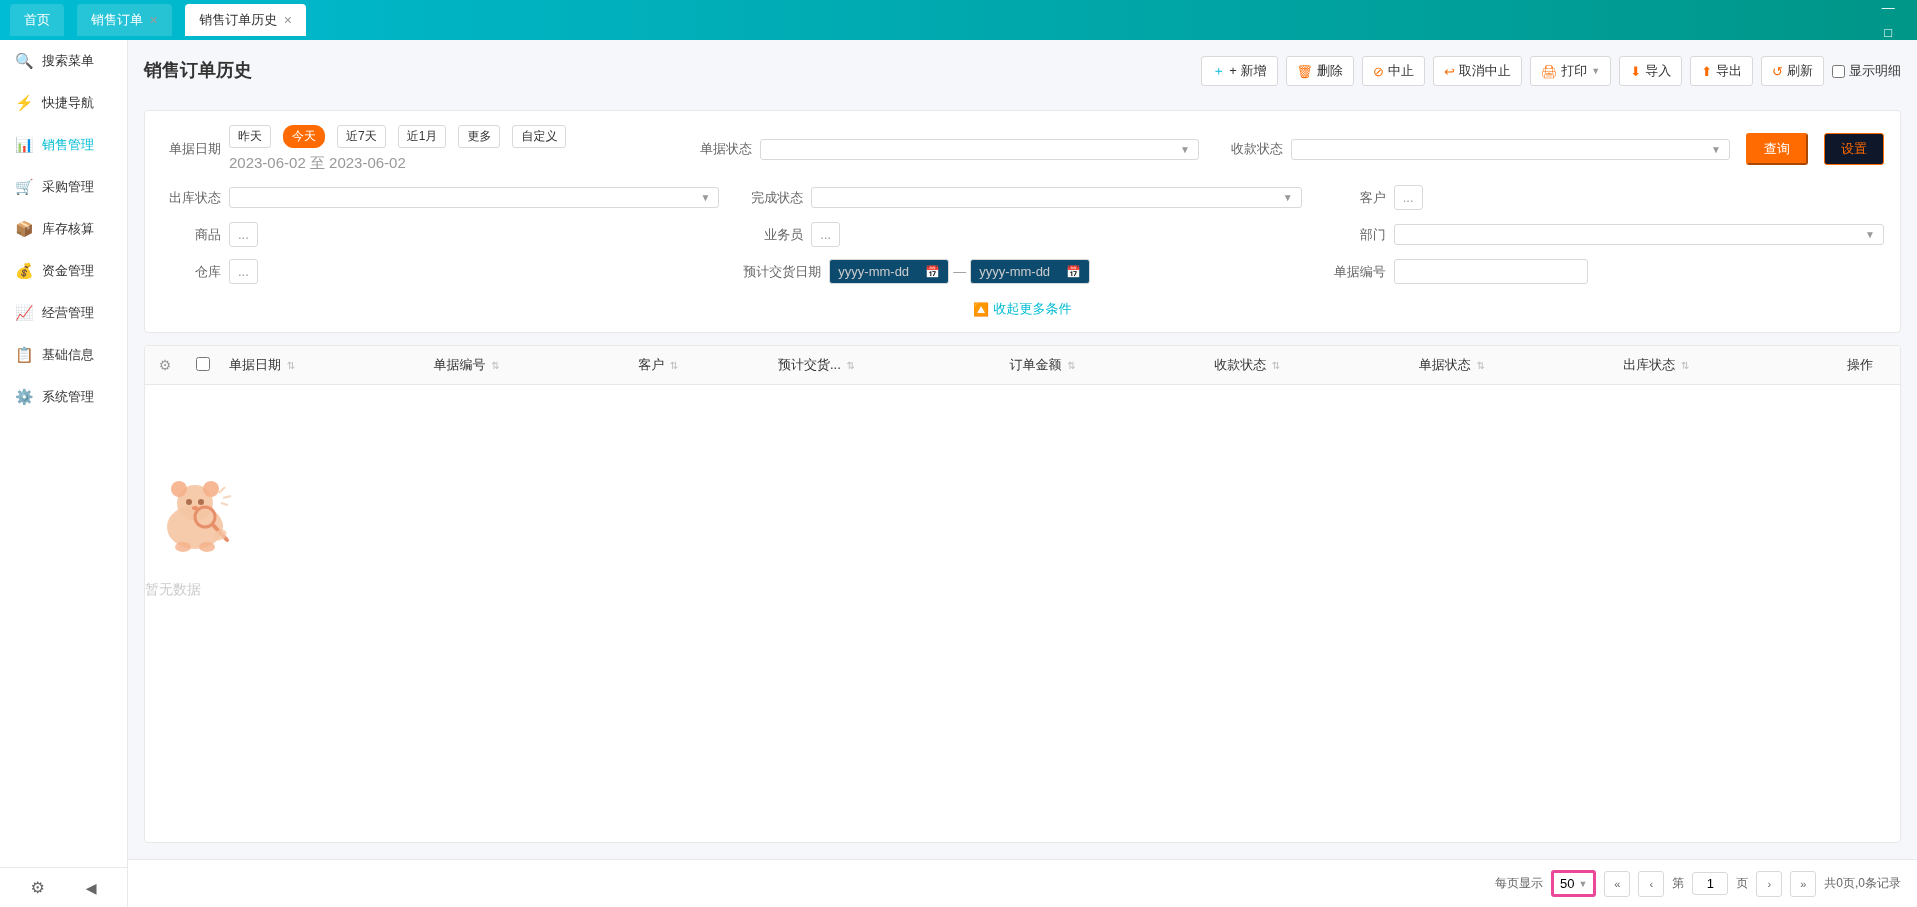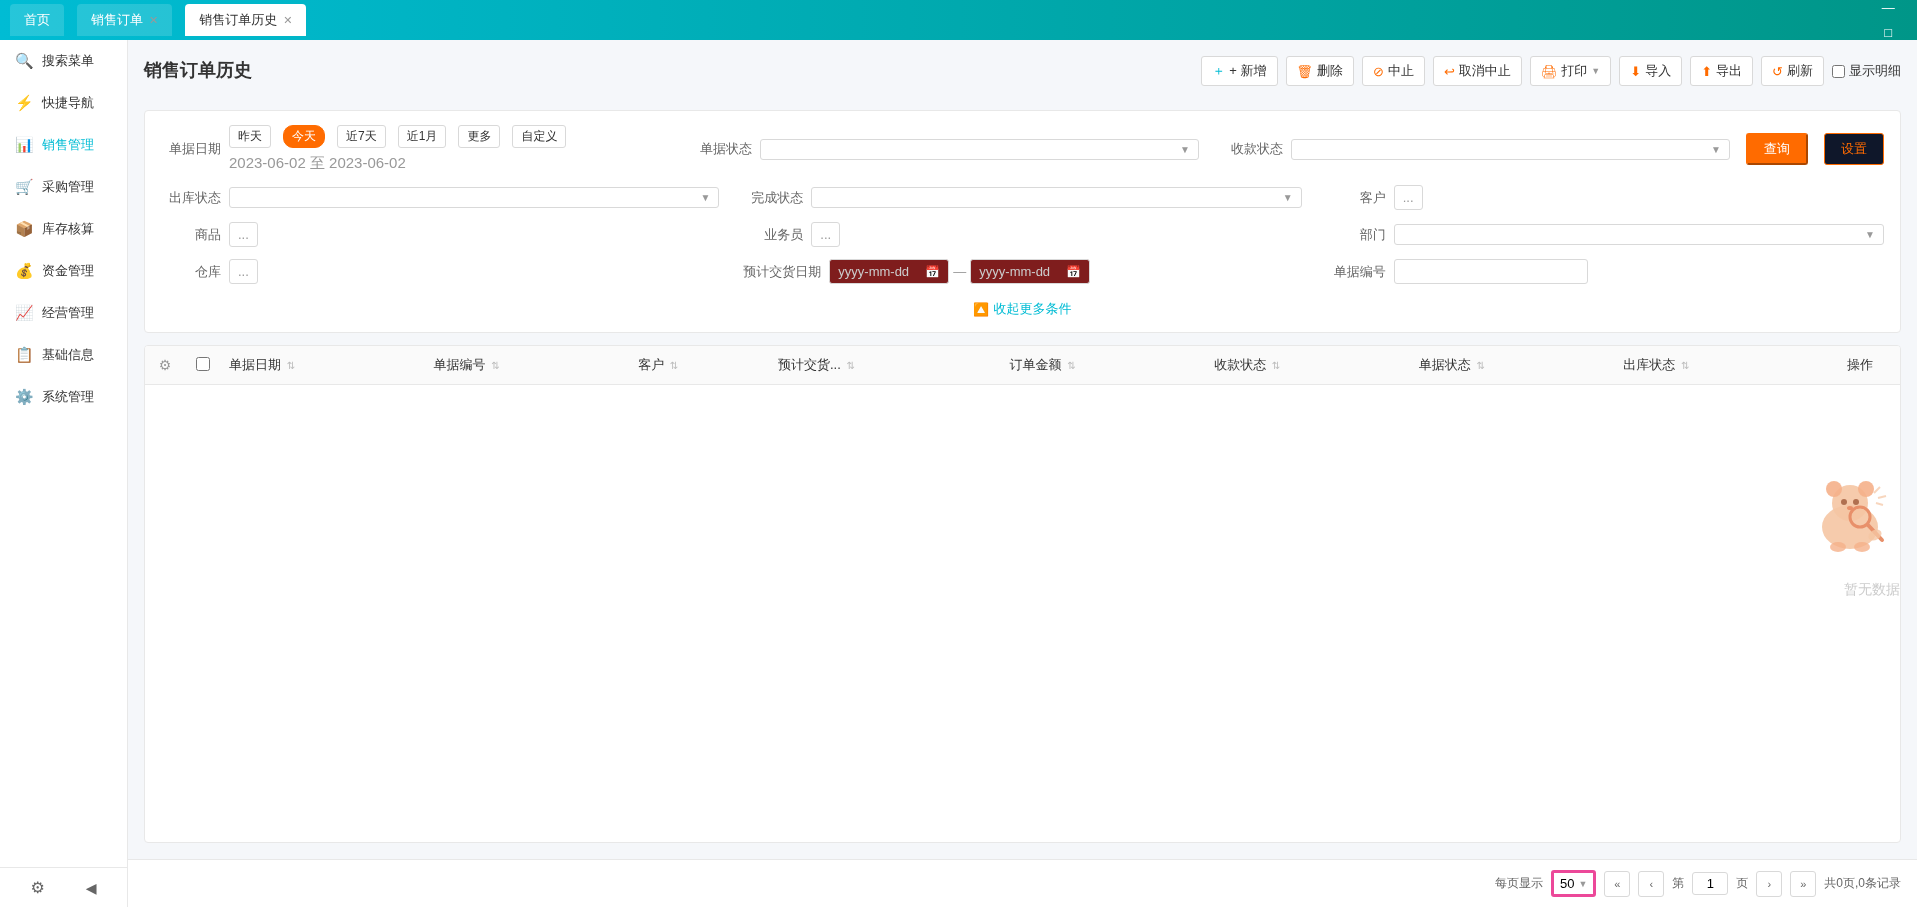--- a/index.html
+++ b/index.html
@@ -257,21 +257,21 @@
     }
     .date-input-group {
       display: flex;
       align-items: center;
       gap: 4px;
     }
     .date-input {
       border: 1px solid #d9d9d9;
       border-radius: 3px;
       padding: 4px 8px;
-      background: #7f1d1d;
+      background: #0c4a6e;
       color: #ccc;
       width: 120px;
       display: flex;
       align-items: center;
       justify-content: space-between;
     }
     .date-sep { color: #999; }
     .cal-icon { color: #999; font-size: 12px; }
 
     
@@ -328,21 +328,21 @@
     .th-checkbox {
       width: 14px;
       height: 14px;
       cursor: pointer;
     }
 
     
     .empty-state {
       display: flex;
       flex-direction: column;
-      align-items: flex-end;
+      align-items: flex-start;
       justify-content: center;
       padding: 80px 0;
     }
     .empty-icon {
       width: 100px;
       height: 100px;
       margin-bottom: 16px;
     }
     .empty-text {
       color: #ccc;

